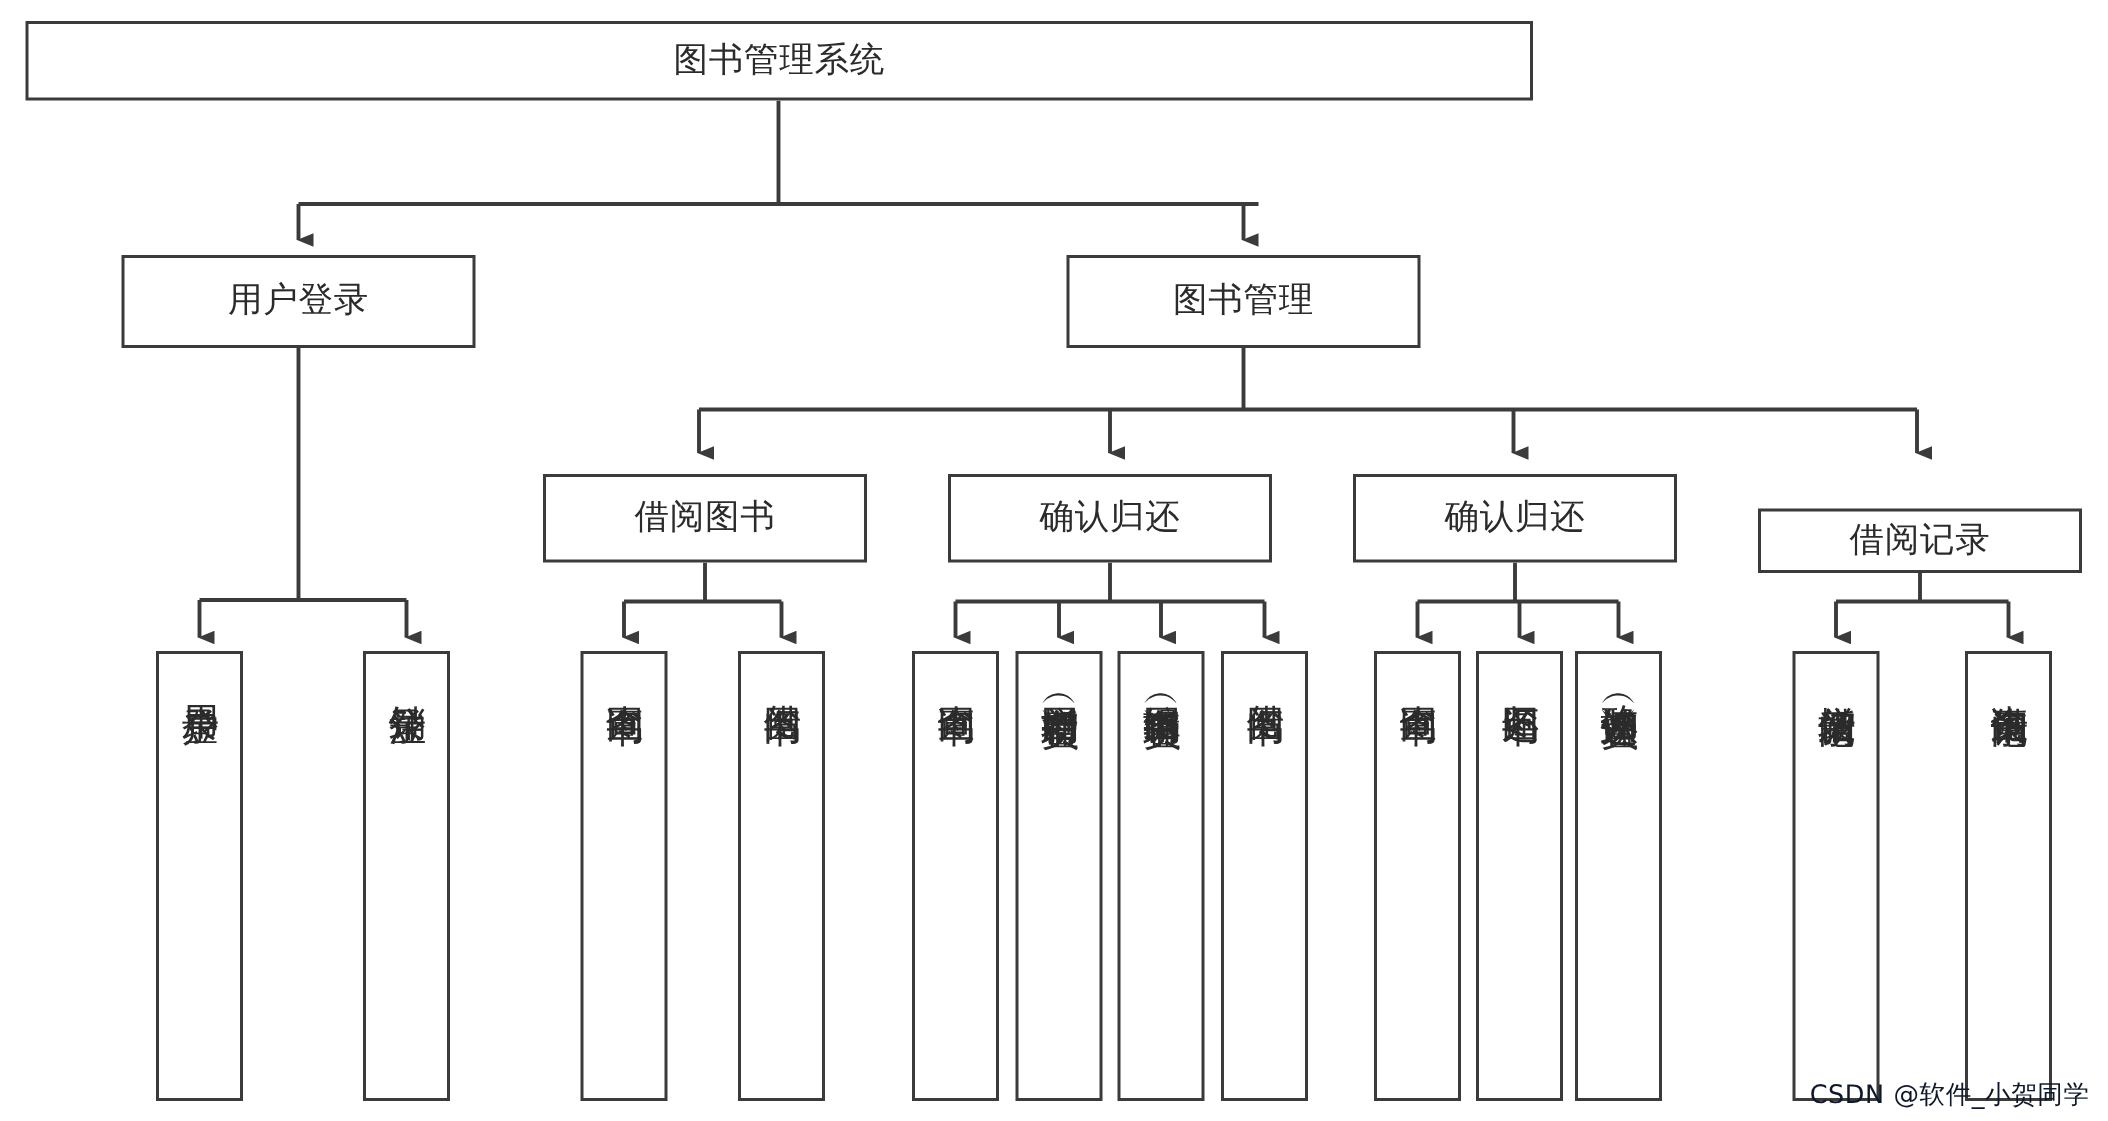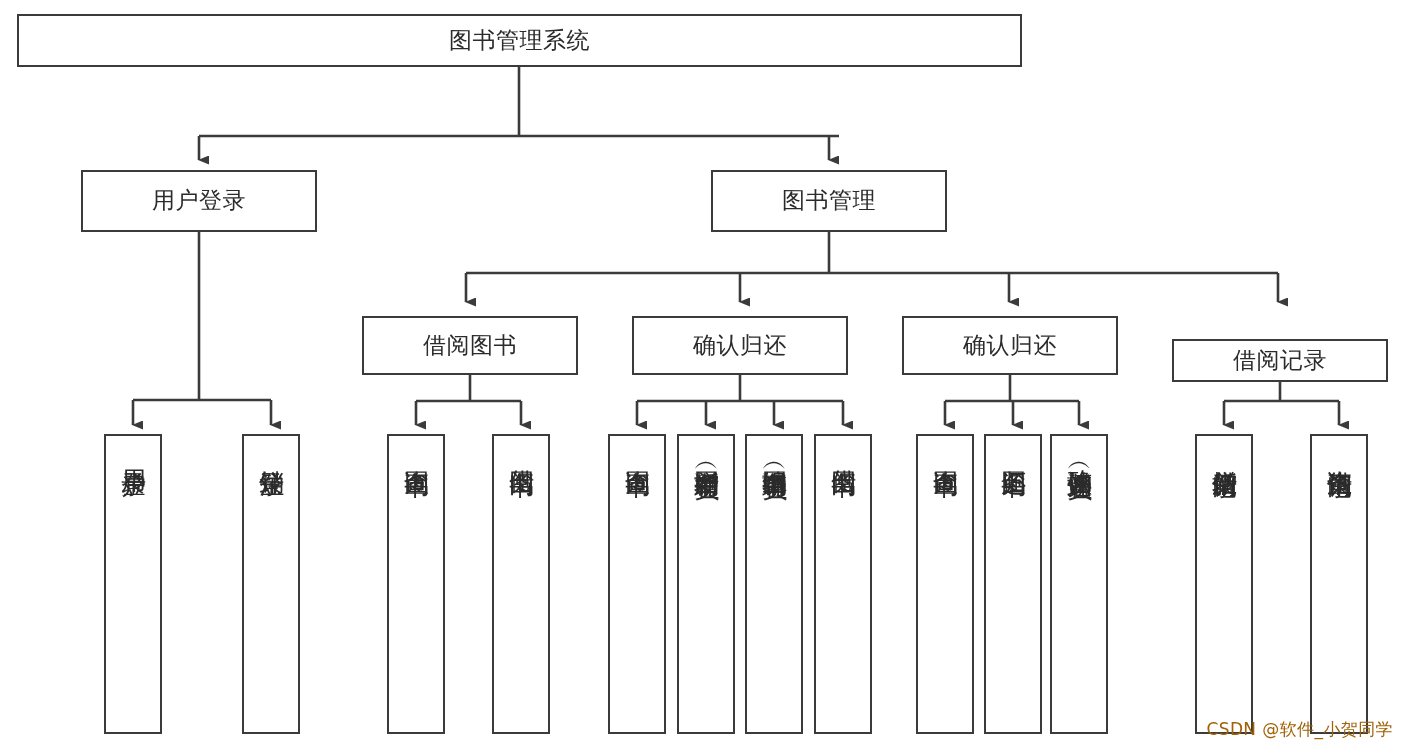--- a/index.html
+++ b/index.html
@@ -60,21 +60,21 @@
     text-orientation: upright;
     font-size: 25px;
     line-height: 1.05;
     letter-spacing: 1px;
   }
   .watermark {
     position: absolute;
     right: 12px;
     bottom: 6px;
     font-size: 17px;
-    color: #a16207;
+    color: #0f172a;
     letter-spacing: 0.4px;
     z-index: 5;
     white-space: nowrap;
     margin-top: 45px;
   }
 </style>
 </head>
 <body>
 
 <div id="diagram-root">

